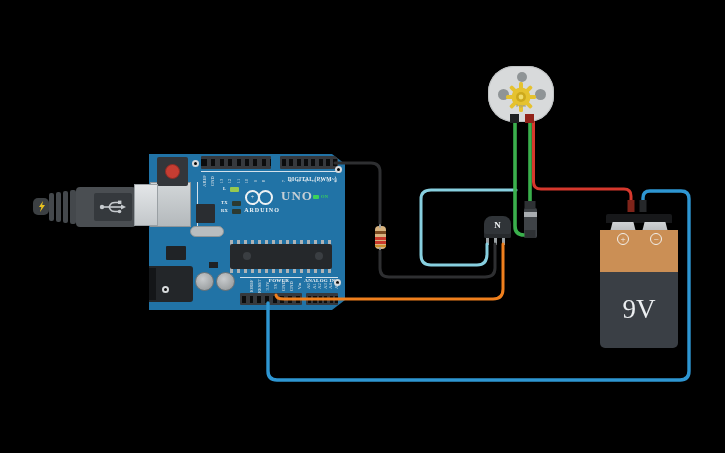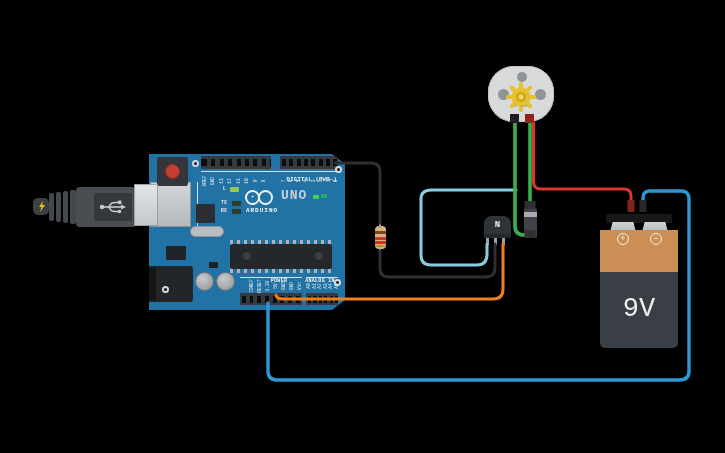--- a/index.html
+++ b/index.html
@@ -1,17 +1,17 @@
 <!DOCTYPE html>
 <html style="--canvas-bg: #000000; --board-blue: #2173a6; --silk-white: #f2f5f7; --wire-black: #2e2f31; --wire-red: #d6382d; --wire-green: #3aaf4c; --wire-orange: #ef7f1d; --wire-cyan: #87cfdf; --wire-blue: #2e96d2; --lead-gray: #9aa0a3; --battery-tan: #cb8f55; --battery-dark: #3a3f45; --battery-silver: #b9bcbe; --motor-gray: #d8dadb; --gear-yellow: #e5c22f; --led-green: #3bd35a;"><head>
 <meta charset="utf-8">
 <style>
   html,body{margin:0;padding:0;background:#000;}
   #stage{position:relative;width:725px;height:453px;background:var(--canvas-bg,#000);overflow:hidden;
-         font-family:Liberation Mono, monospace;}
+         font-family:Liberation Serif, serif;}
   .abs{position:absolute;}
   
   #board{position:absolute;left:149px;top:154px;width:196px;height:156px;
          background:var(--board-blue,#2173a6);
          clip-path:polygon(0 0,183px 0,196px 10px,196px 146px,183px 156px,0 156px);}
   .strip{position:absolute;height:13px;background-color:#36393d;
          background-image:repeating-linear-gradient(90deg,#0b0c0d 0 4px,rgba(0,0,0,0) 4px 8.4px);
          background-size:auto 7px;background-position:2px center;background-repeat:repeat-x;border-radius:1px;}
   .strip.p73{background-image:repeating-linear-gradient(90deg,#0b0c0d 0 4px,rgba(0,0,0,0) 4px 7.3px);}
   .strip.p77{background-image:repeating-linear-gradient(90deg,#0b0c0d 0 3.8px,rgba(0,0,0,0) 3.8px 7.7px);}

